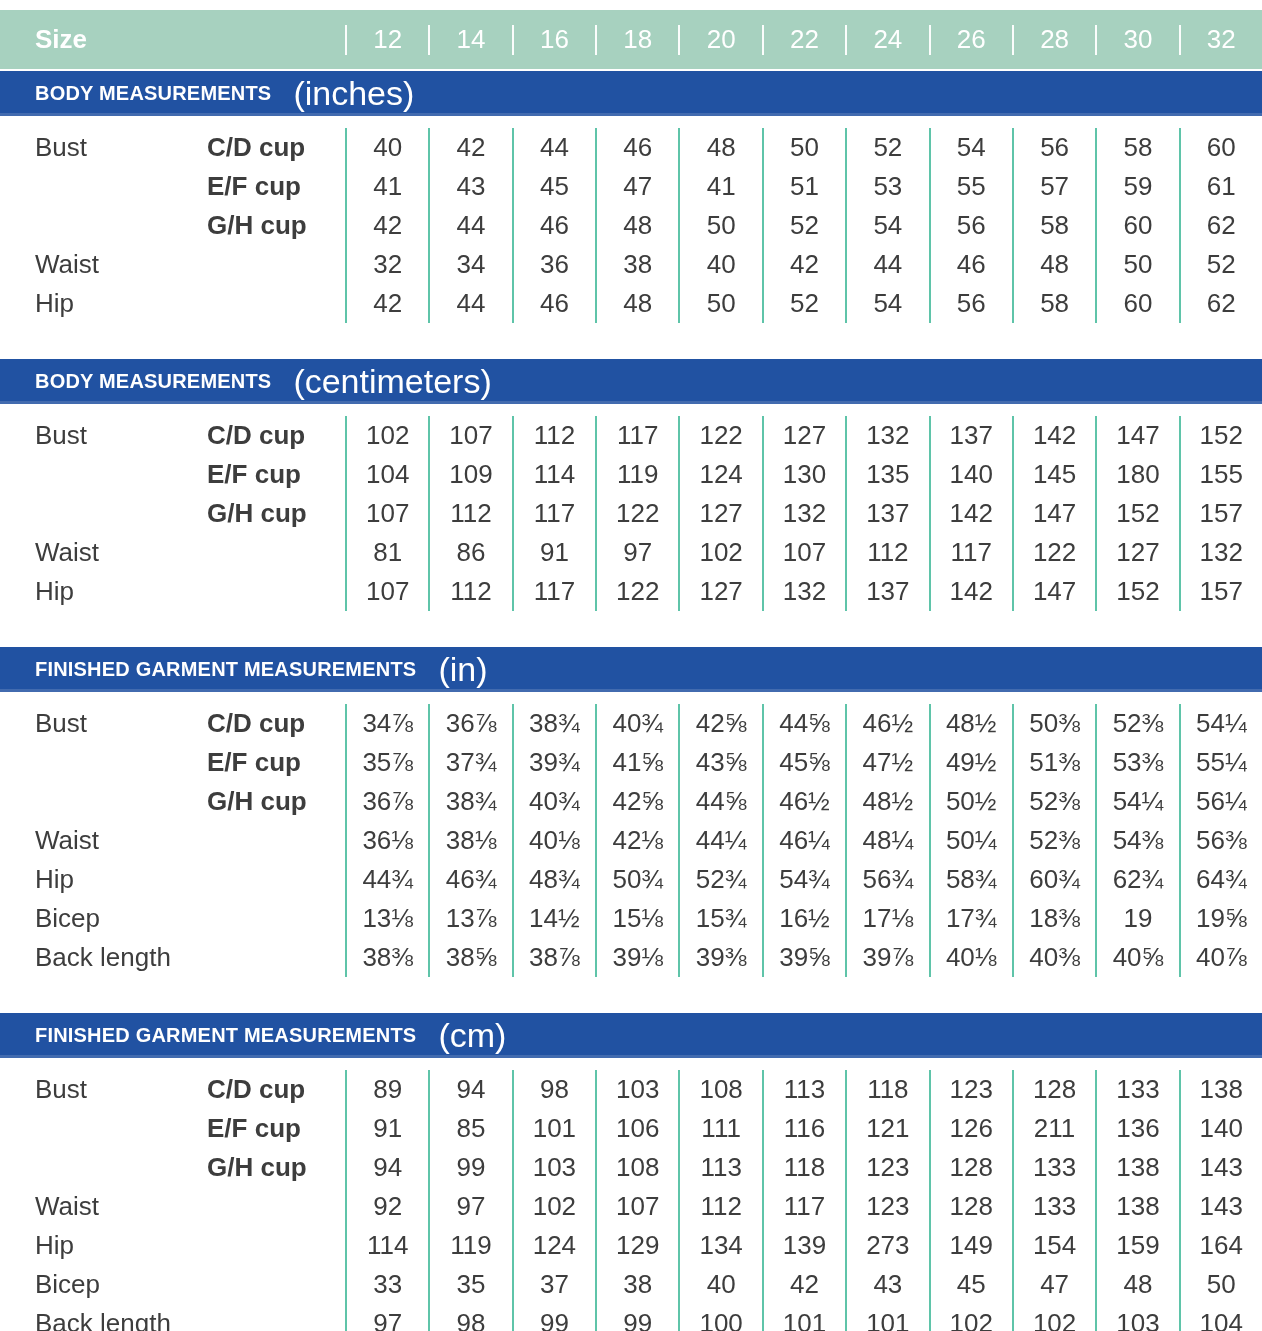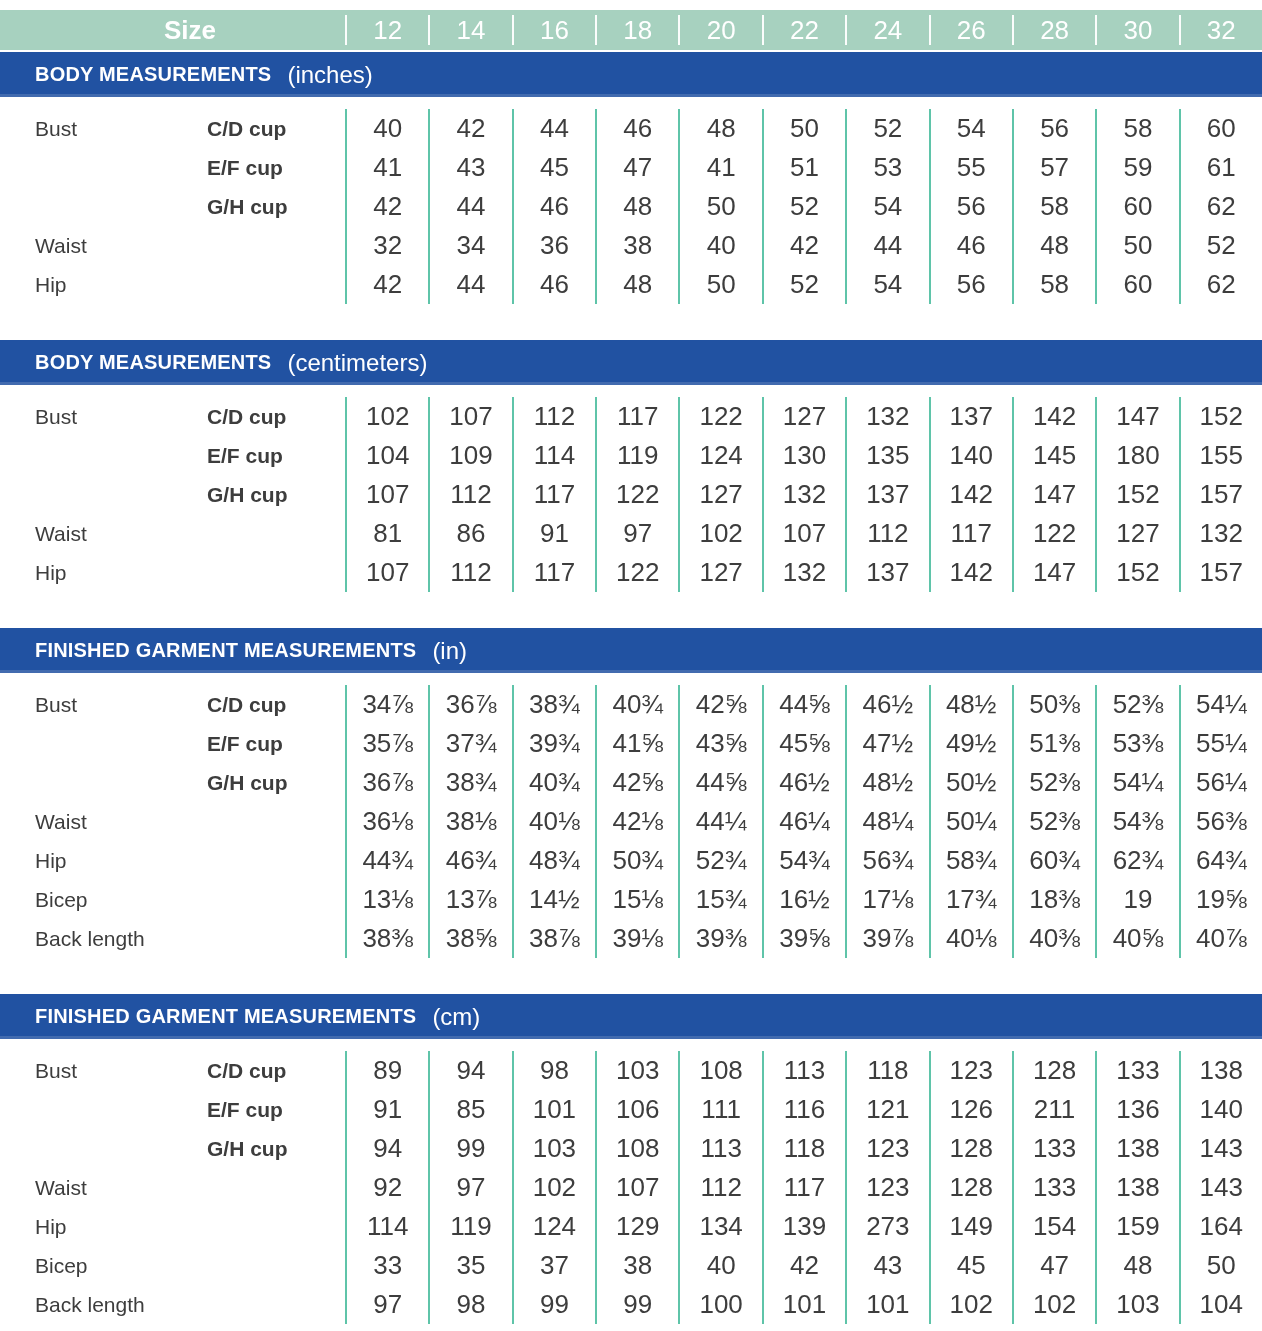--- a/index.html
+++ b/index.html
@@ -7,25 +7,24 @@
     width: 1262px;
     font-family: "Liberation Sans", "DejaVu Sans", sans-serif;
     color: var(--text, #3d3d3d);
     -webkit-font-smoothing: antialiased;
   }
   .chart { padding-top: 10px; }
 
   
   .size-bar {
     background: var(--mint, #a7d1bf);
-    height: 40px;
+    height: 59px;
     display: grid;
     grid-template-columns: 345px repeat(11, 1fr);
     align-items: center;
-    text-align: center;
   }
   .size-label {
     color: #fff;
     font-weight: bold;
     font-size: 26px;
     padding-left: 35px;
   }
   .size-cell {
     color: #fff;
     font-weight: normal;
@@ -50,36 +49,36 @@
   }
   .section-title {
     color: #fff;
     font-weight: bold;
     font-size: 20px;
     letter-spacing: 0.2px;
   }
   .section-unit {
     color: #fff;
     font-weight: normal;
-    font-size: 24px;
-    margin-left: 16px;
+    font-size: 34px;
+    margin-left: 22px;
     text-align: right;
   }
 
   
   .rows {
     display: grid;
     grid-template-columns: 205px 140px repeat(11, 1fr);
     grid-auto-rows: 39px;
     padding: 12px 0 10px 0;
   }
   .row-label, .row-sublabel {
     display: flex;
     align-items: center;
-    font-size: 21px;
+    font-size: 26px;
     color: var(--text, #3d3d3d);
   }
   .row-label { padding-left: 35px; }
   .row-sublabel { padding-left: 2px; font-weight: bold; }
   .val {
     display: flex;
     align-items: center;
     justify-content: center;
     font-size: 26px;
     color: var(--text, #3d3d3d);

